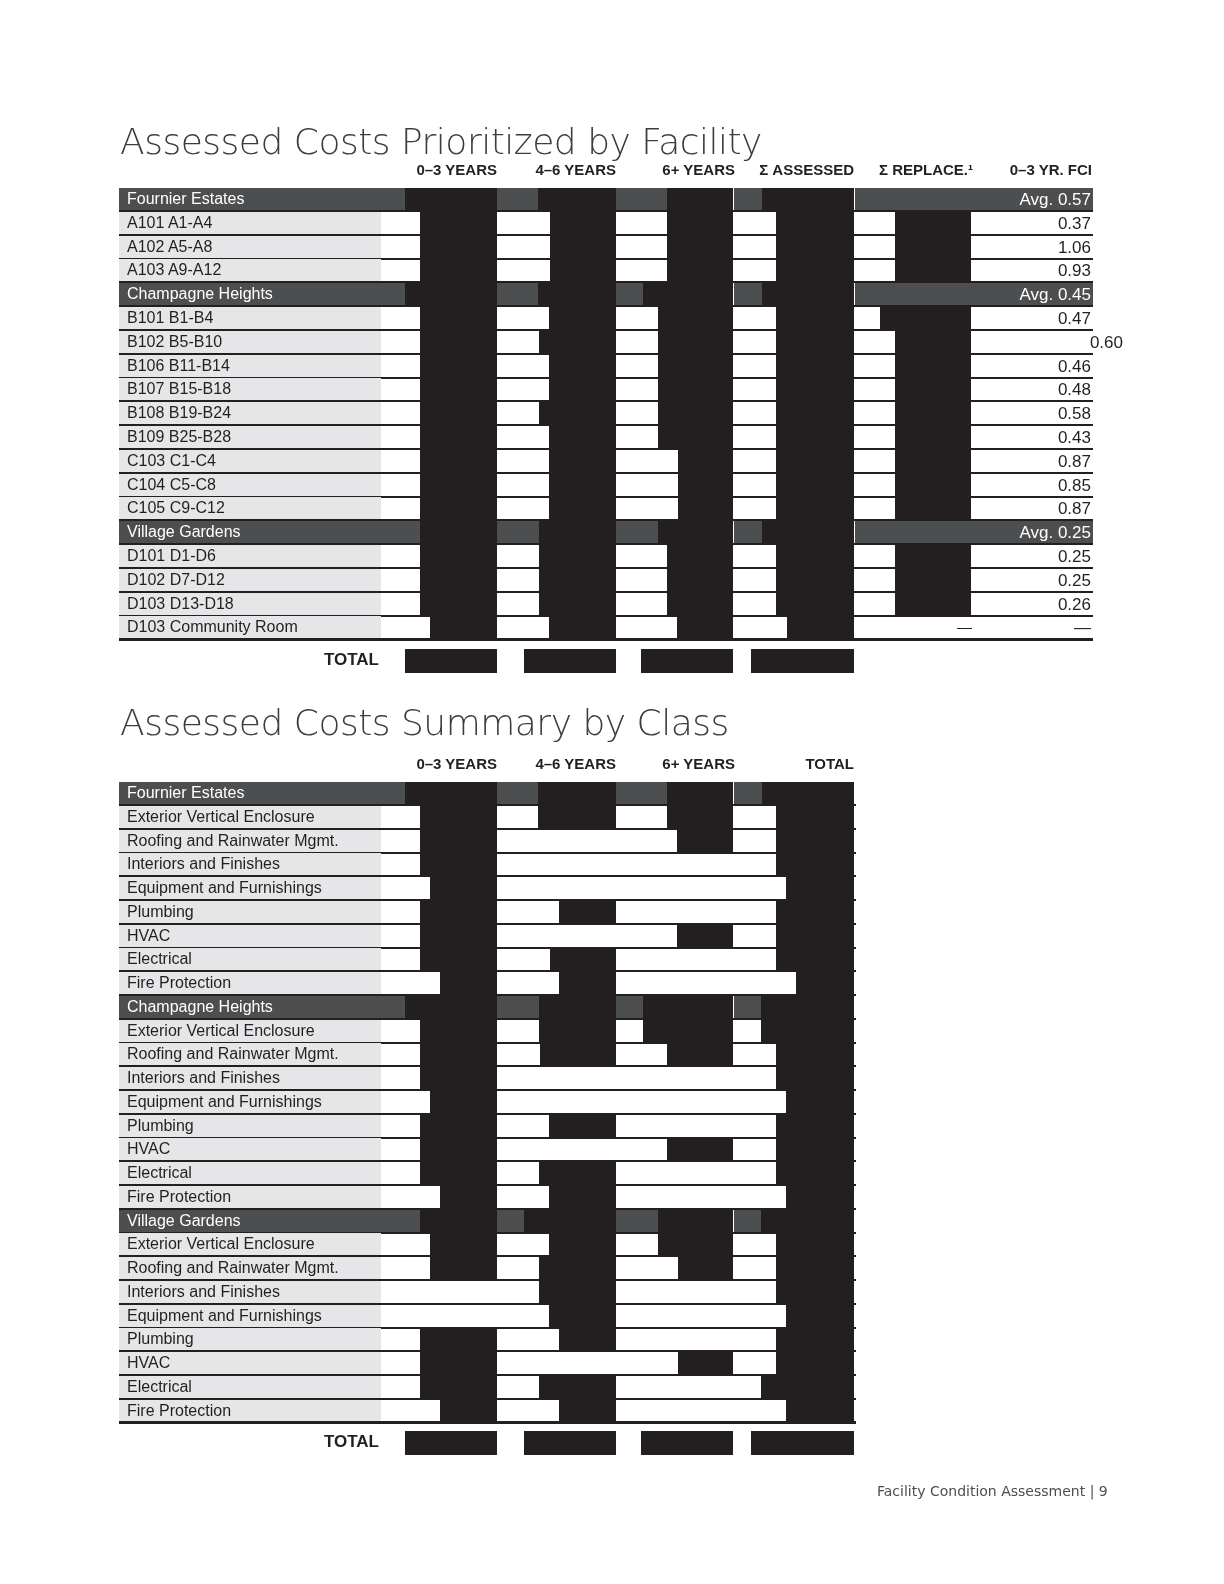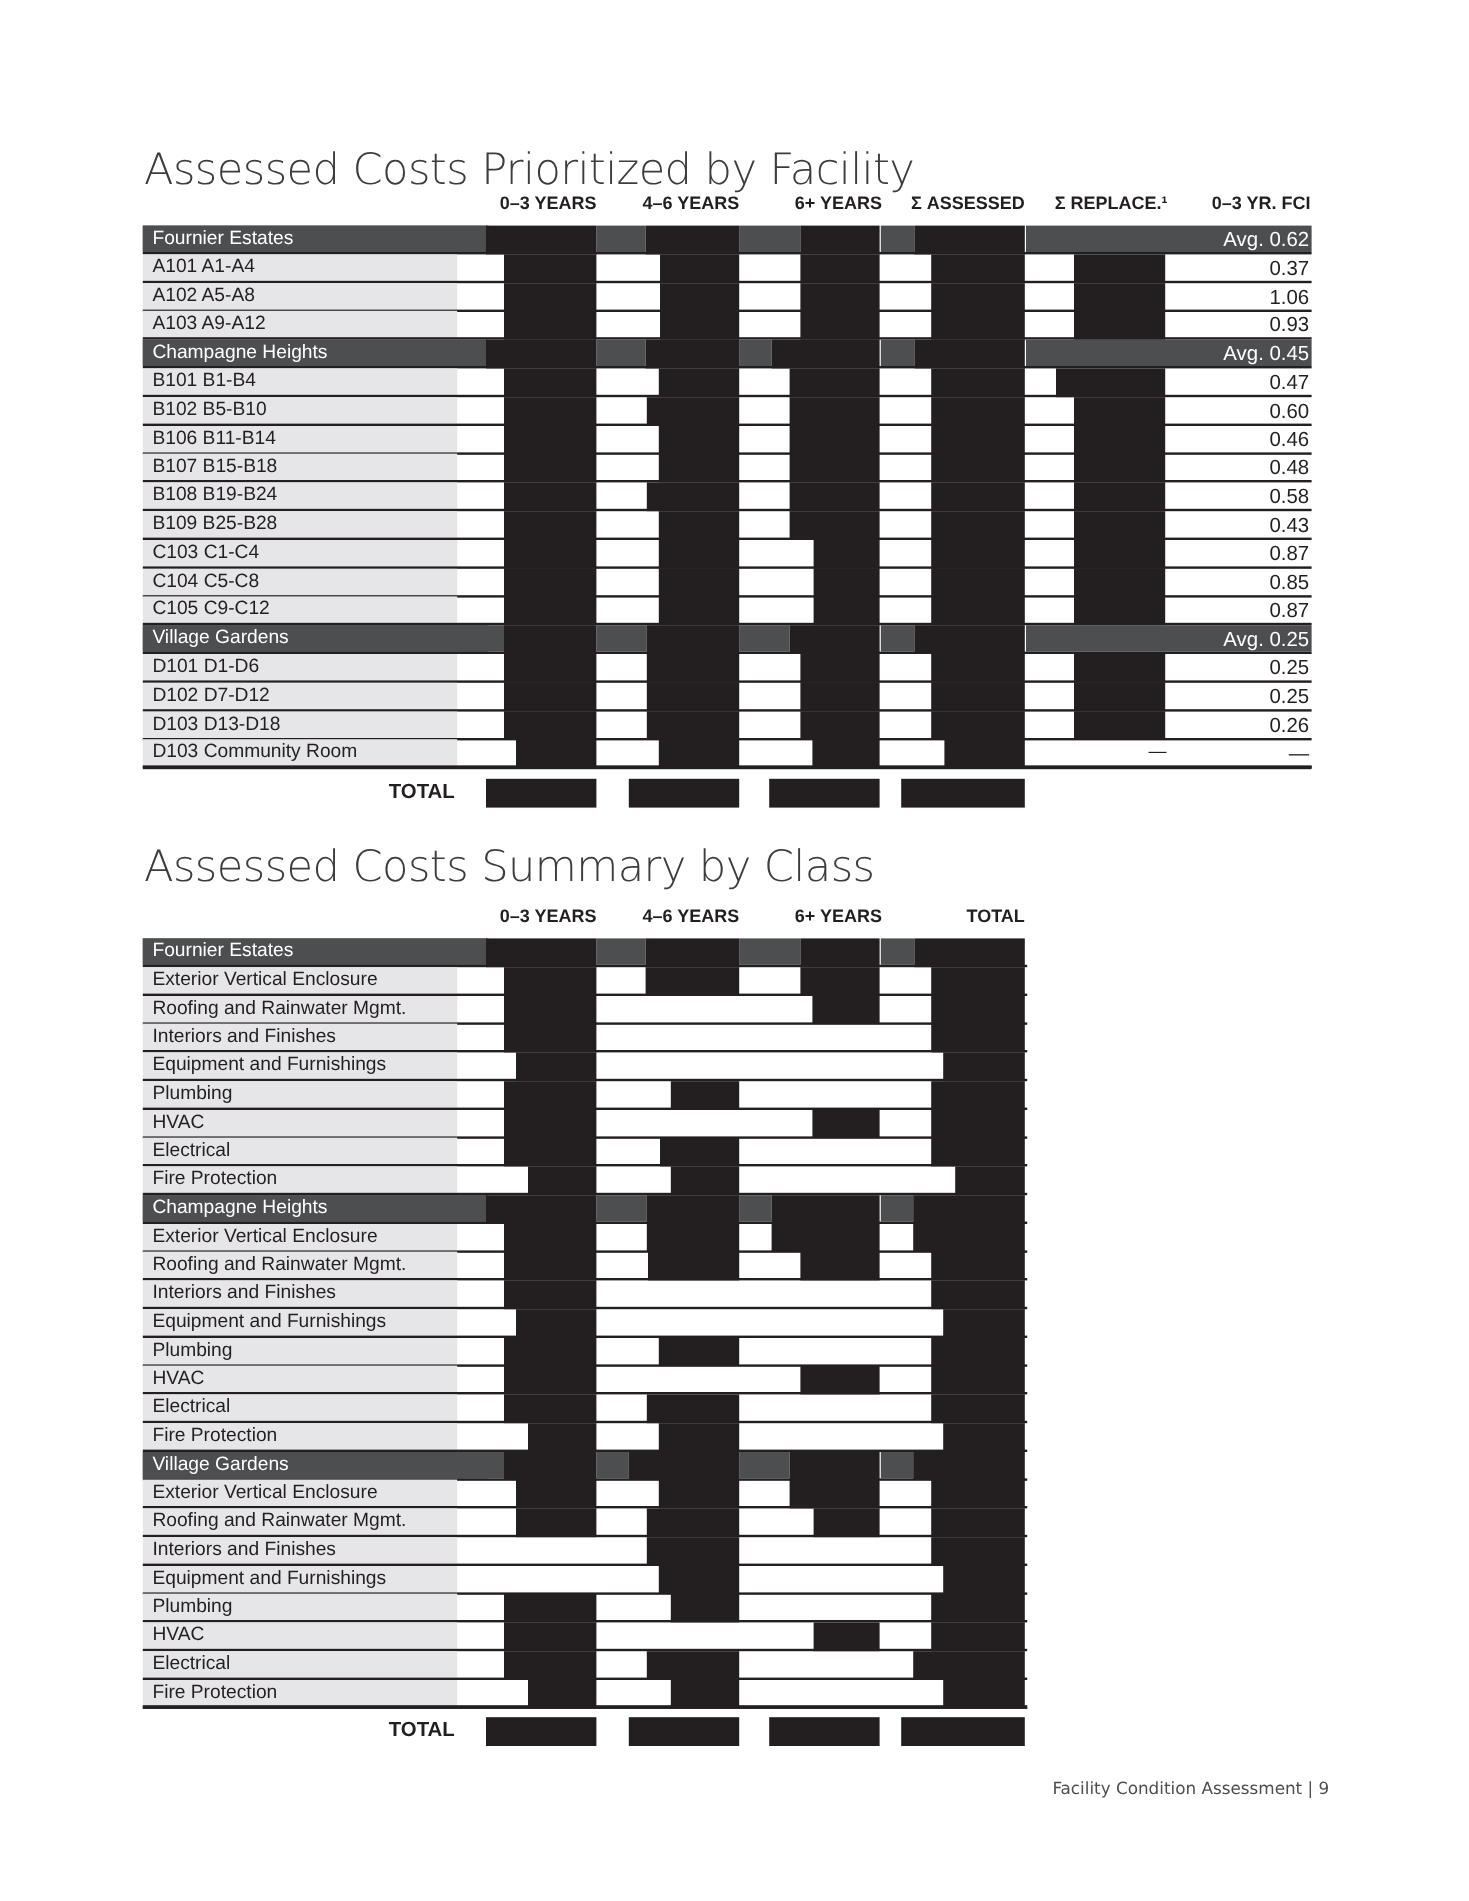--- a/index.html
+++ b/index.html
@@ -47,21 +47,21 @@
       <div class="groupbar" style="left: 0px; width: 286px;"></div>
       <div class="groupbar" style="left: 378px; width: 41px;"></div>
       <div class="groupbar" style="left: 497px; width: 51px;"></div>
       <div class="groupbar" style="left: 615px; width: 28px;"></div>
       <div class="groupbar" style="left: 736px; width: 238px;"></div>
       <div class="label">Fournier Estates</div>
       <div class="seg" style="left: 286px; width: 92px; height: 23.8px;"></div>
       <div class="seg" style="left: 419px; width: 78px; height: 23.8px;"></div>
       <div class="seg" style="left: 548px; width: 66px; height: 23.8px;"></div>
       <div class="seg" style="left: 643px; width: 92px; height: 23.8px;"></div>
-      <div class="fci">Avg. 0.62</div>
+      <div class="fci">Avg. 0.57</div>
       <div class="rule" style="width: 974px;"></div>
     </div>
     <div class="row" style="top: 23.8px; width: 974px;">
       <div class="label">A101 A1-A4</div>
       <div class="seg" style="left: 301px; width: 77px; height: 23.8px;"></div>
       <div class="seg" style="left: 431px; width: 66px; height: 23.8px;"></div>
       <div class="seg" style="left: 548px; width: 66px; height: 23.8px;"></div>
       <div class="seg" style="left: 657px; width: 78px; height: 23.8px;"></div>
       <div class="seg" style="left: 776px; width: 76px; height: 23.8px;"></div>
       <div class="fci">0.37</div>
@@ -104,21 +104,21 @@
     <div class="row" style="top: 119px; width: 974px;">
       <div class="label">B101 B1-B4</div>
       <div class="seg" style="left: 301px; width: 77px; height: 23.8px;"></div>
       <div class="seg" style="left: 430px; width: 67px; height: 23.8px;"></div>
       <div class="seg" style="left: 539px; width: 75px; height: 23.8px;"></div>
       <div class="seg" style="left: 657px; width: 78px; height: 23.8px;"></div>
       <div class="seg" style="left: 761px; width: 91px; height: 23.8px;"></div>
       <div class="fci">0.47</div>
       <div class="rule" style="width: 974px;"></div>
     </div>
-    <div class="row" style="top: 142.8px; width: 974px;">
+    <div class="row" style="top: 142.8px; width: 974px; padding-left: 32px;">
       <div class="label">B102 B5-B10</div>
       <div class="seg" style="left: 301px; width: 77px; height: 23.8px;"></div>
       <div class="seg" style="left: 420px; width: 77px; height: 23.8px;"></div>
       <div class="seg" style="left: 539px; width: 75px; height: 23.8px;"></div>
       <div class="seg" style="left: 657px; width: 78px; height: 23.8px;"></div>
       <div class="seg" style="left: 776px; width: 76px; height: 23.8px;"></div>
       <div class="fci">0.60</div>
       <div class="rule" style="width: 974px;"></div>
     </div>
     <div class="row" style="top: 166.6px; width: 974px;">

